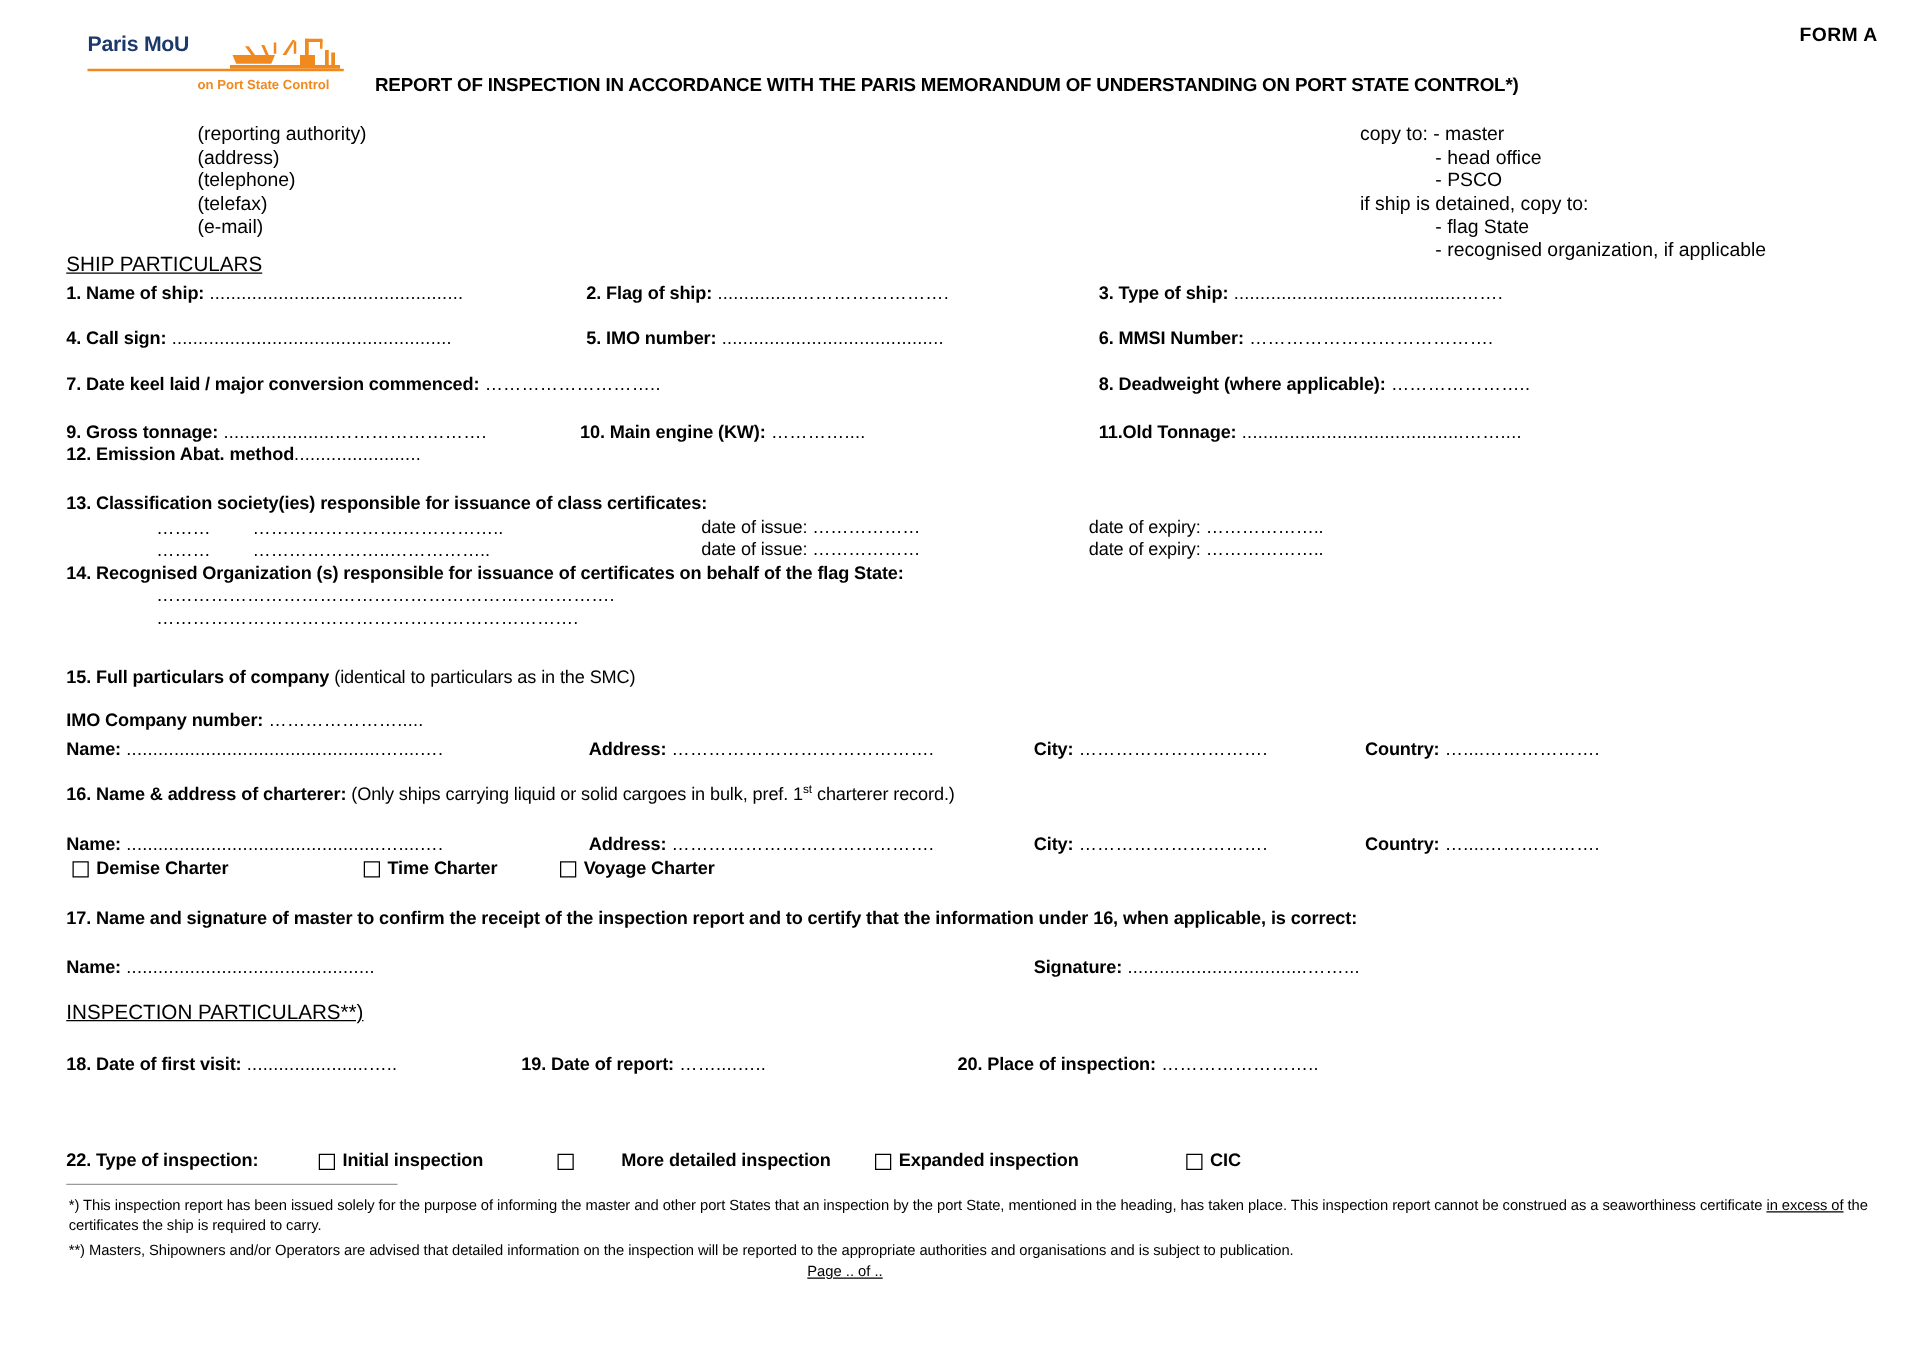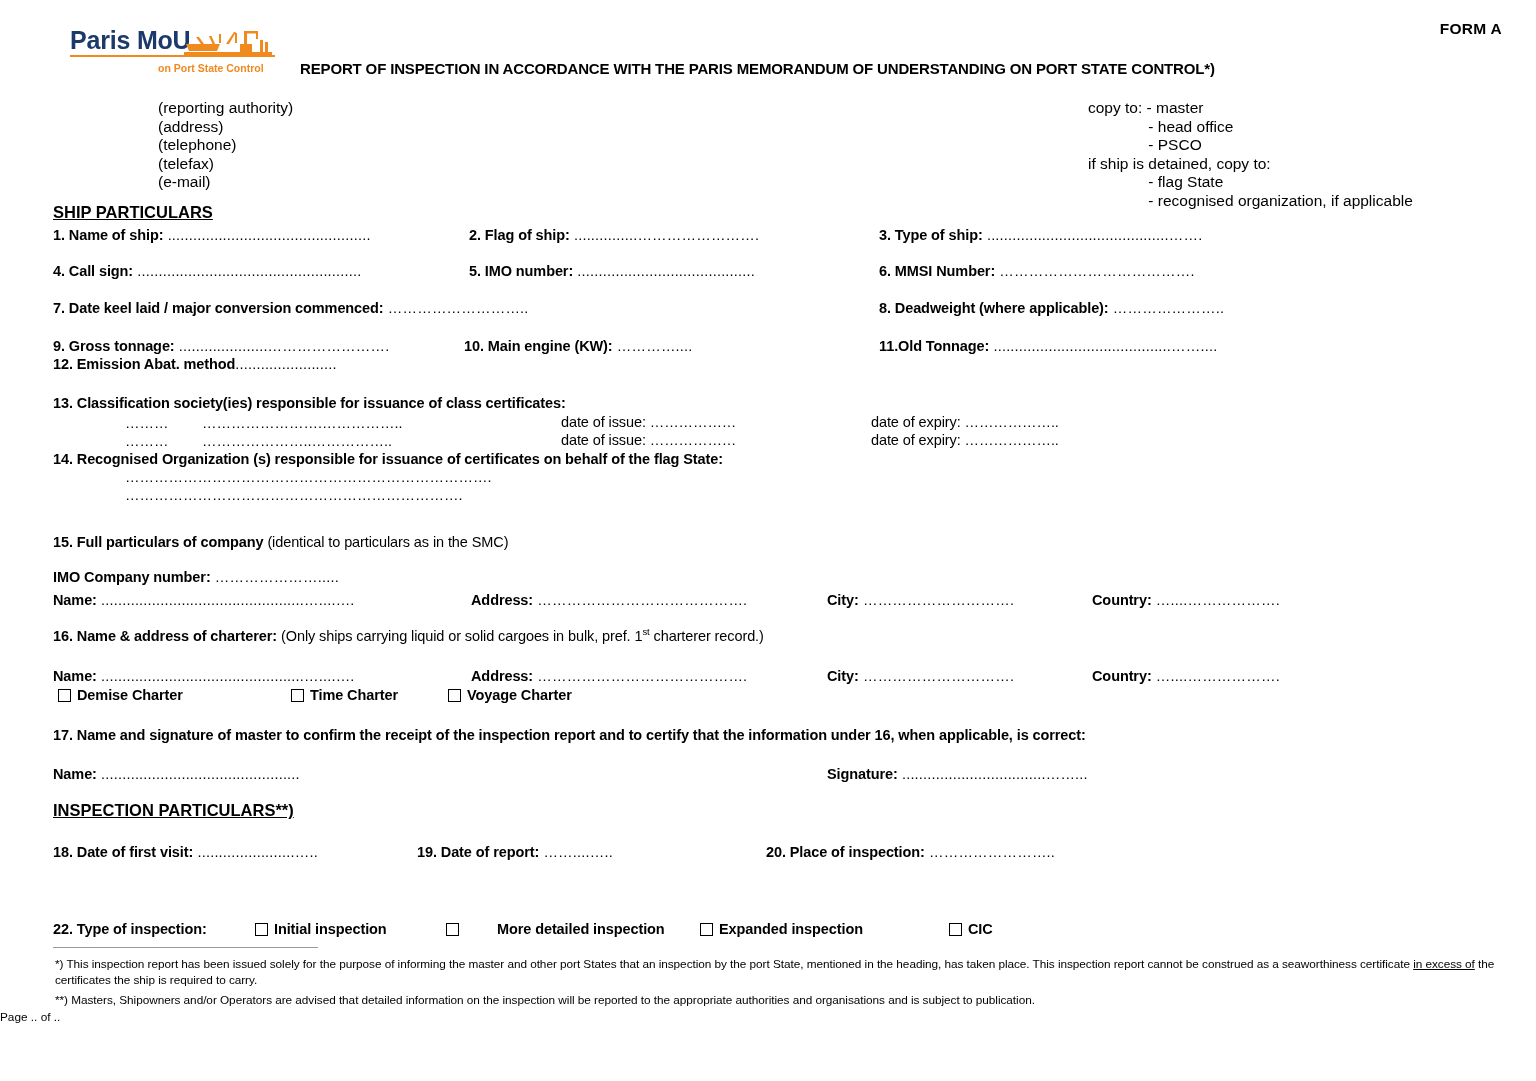--- a/index.html
+++ b/index.html
@@ -24,21 +24,21 @@
     position: absolute;
     left: 62px;
     top: 26px;
     width: 215px;
     height: 54px;
   }
   #logo-text {
     position: absolute;
     left: 8px;
     top: 0px;
-    font-size: 25px;
+    font-size: 17px;
     font-weight: bold;
     color: #1b3a6b;
     letter-spacing: -0.2px;
     white-space: nowrap;
   }
   #logo-rule {
     position: absolute;
     left: 8px;
     top: 29px;
     width: 205px;
@@ -86,21 +86,21 @@
     line-height: 18.5px;
     white-space: pre;
   }
   #reporting-authority { left: 158px; top: 99px; }
   #copy-to { left: 1088px; top: 99px; }
 
   
   .section-heading {
     position: absolute;
     font-size: 16.5px;
-    font-weight: bold;
+    font-weight: normal;
     text-decoration: underline;
     white-space: nowrap;
     text-align: center;
   }
   #ship-particulars-heading { left: 53px; top: 203px; }
   #inspection-particulars-heading { left: 53px; top: 801px; }
 
   
   .fl {
     position: absolute;
@@ -166,22 +166,23 @@
     line-height: 15.5px;
     letter-spacing: -0.05px;
   }
   #footnote-1 { left: 55px; top: 957px; width: 1450px; }
   #footnote-2 { left: 55px; top: 993px; width: 1450px; }
   #page-number {
     position: absolute;
     left: 0;
     top: 1010px;
     width: 1352px;
-    text-align: left;
+    text-align: center;
     font-size: 11.8px;
+    text-decoration: underline;
   }
 </style>
 </head>
 <body>
 
 <div id="page">
 
   <div id="logo">
     <div id="logo-text">Paris MoU</div>
     <div id="logo-rule"></div>

